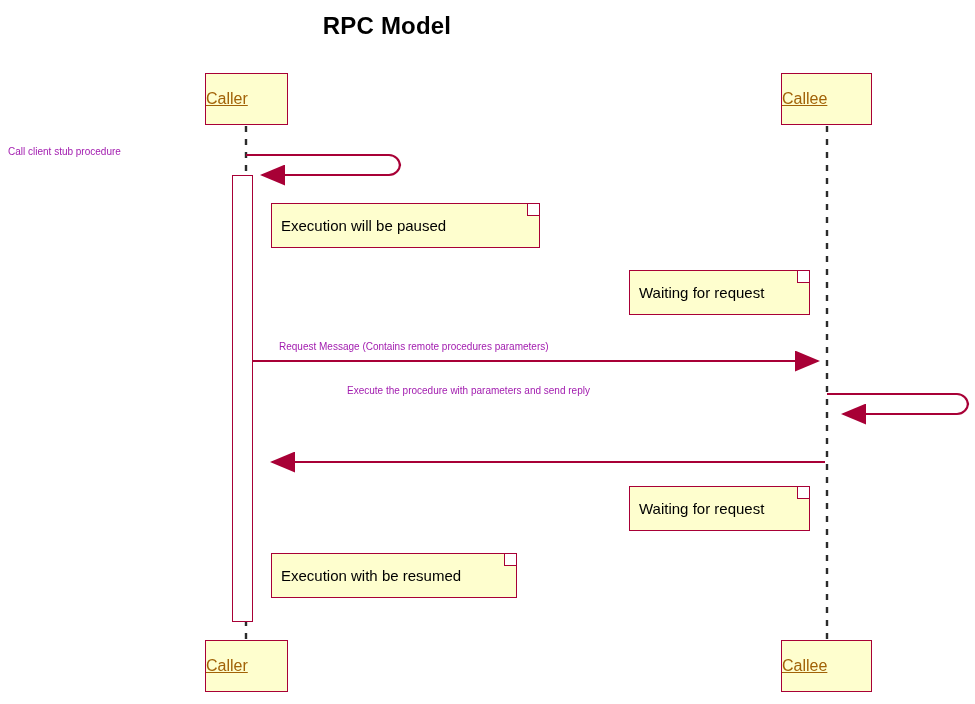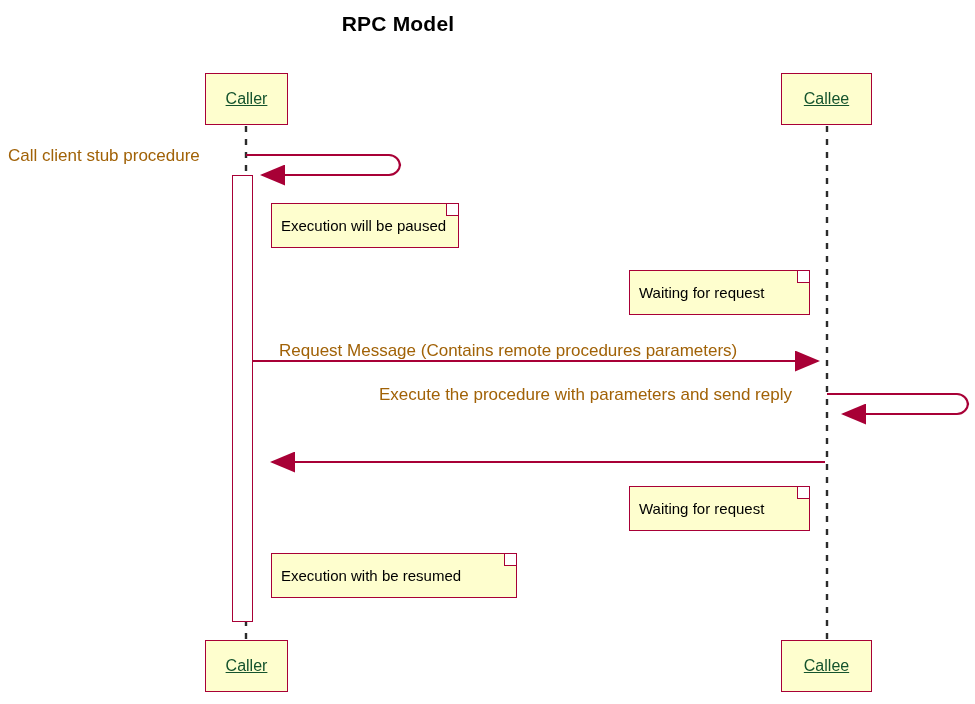--- a/index.html
+++ b/index.html
@@ -27,36 +27,35 @@
     top: 0;
     width: 975px;
     height: 704px;
   }
   .title {
     position: absolute;
     left: 0;
     top: 12px;
     width: 774px;
     text-align: center;
-    font-size: 21px;
+    font-size: 24px;
     font-weight: bold;
     color: #000000;
     letter-spacing: 0.2px;
-    margin-left: 11px;
   }
   .participant {
     position: absolute;
     box-sizing: border-box;
     background: #FEFECE;
     border: 1.6px solid #A80036;
     display: flex;
     align-items: center;
-    justify-content: center;
+    justify-content: flex-start;
     font-size: 16px;
-    color: #14532d;
+    color: #a16207;
   }
   .participant span {
     text-decoration: underline;
   }
   .activation {
     position: absolute;
     box-sizing: border-box;
     background: #FFFFFF;
     border: 1.6px solid #A80036;
   }
@@ -78,22 +77,22 @@
     right: 0;
     width: 11px;
     height: 11px;
     background: #FFFFFF;
     border-left: 1.5px solid #A80036;
     border-bottom: 1.5px solid #A80036;
     transform-origin: top right;
   }
   .msg-label {
     position: absolute;
-    font-size: 17px;
-    color: #a16207;
+    font-size: 10px;
+    color: #a21caf;
     white-space: nowrap;
   }
 </style>
 </head>
 <body>
 
 <div id="diagram">
 
   <div class="title">RPC Model</div>
 
@@ -132,24 +131,24 @@
     <span>Caller</span>
   </div>
   <div class="participant" style="left:781px; top:640px; width:91px; height:52px;">
     <span>Callee</span>
   </div>
 
   <div class="msg-label" style="left:8px; top:146px;">Call client stub procedure</div>
 
   <div class="msg-label" style="left:279px; top:341px;">Request Message (Contains remote procedures parameters)</div>
 
-  <div class="msg-label" style="left:347px; top:385px;margin-left:32px;">Execute the procedure with parameters and send reply</div>
+  <div class="msg-label" style="left:347px; top:385px;">Execute the procedure with parameters and send reply</div>
 
 
-  <div class="note" style="left:271px; top:203px; width:188px; height:45px;">
+  <div class="note" style="left:271px; top:203px; width:269px; height:45px;">
     <span>Execution will be paused</span>
     <span class="note-fold"></span>
   </div>
 
   <div class="note" style="left:629px; top:270px; width:181px; height:45px;">
     <span>Waiting for request</span>
     <span class="note-fold"></span>
   </div>
 
   <div class="note" style="left:629px; top:486px; width:181px; height:45px;">

